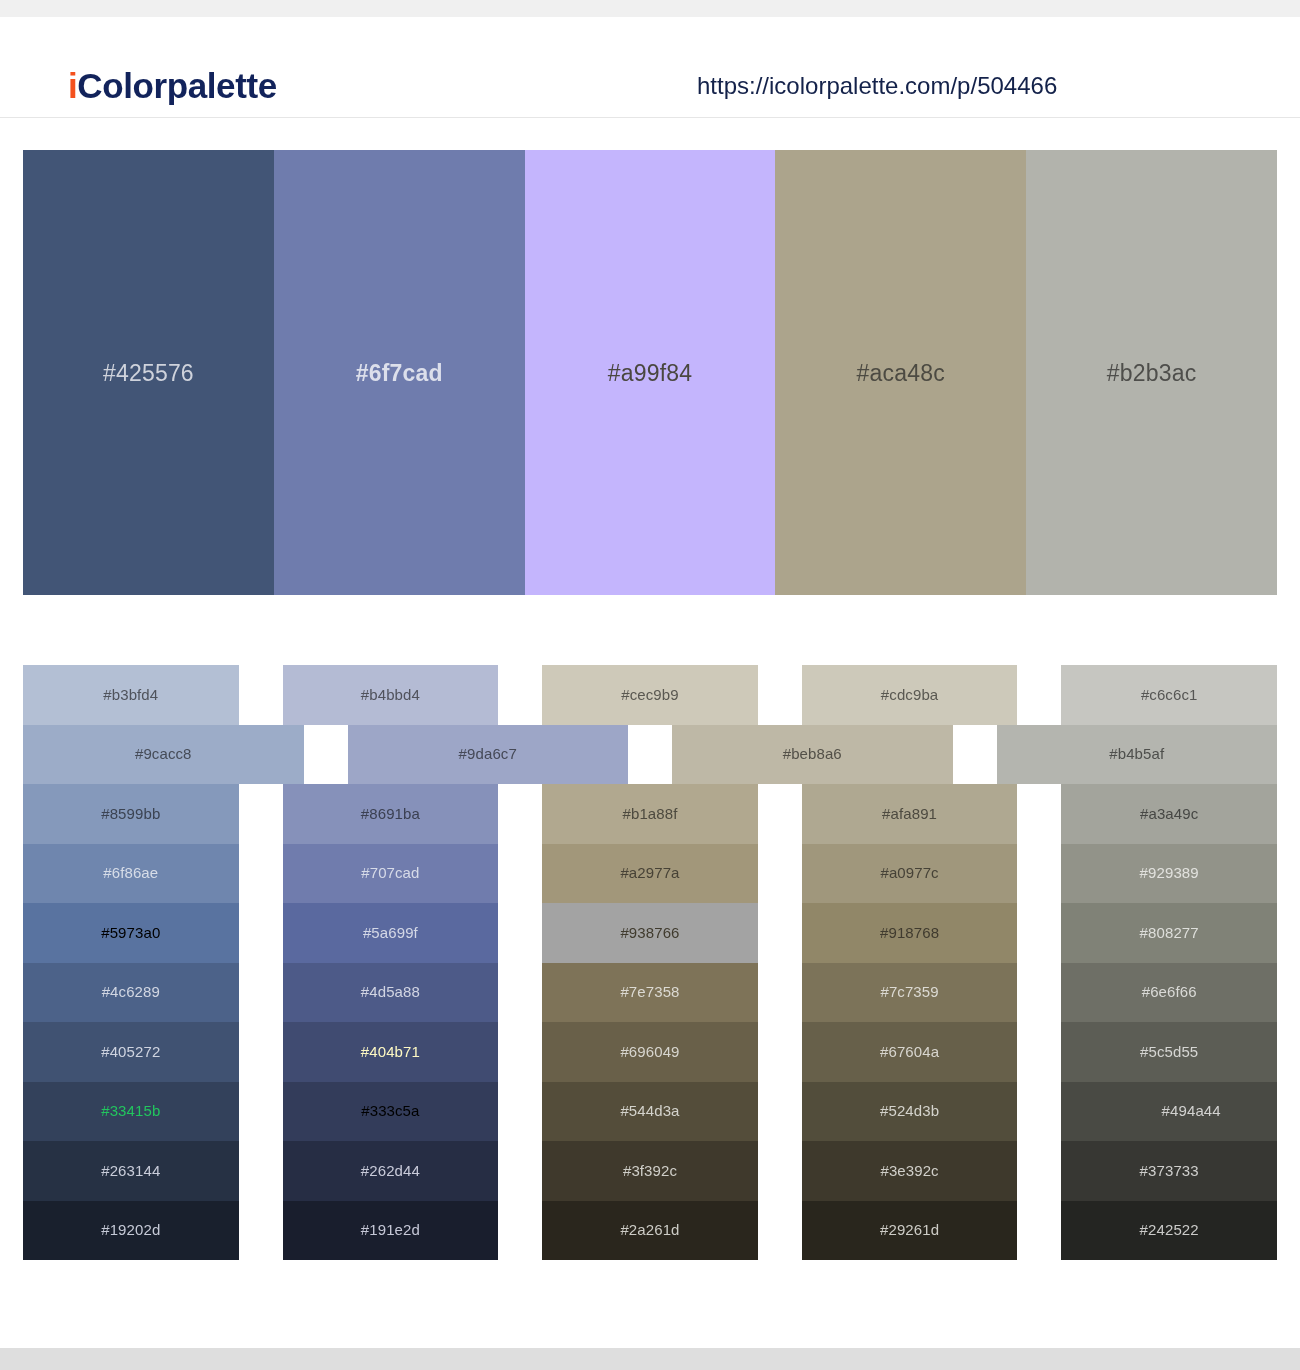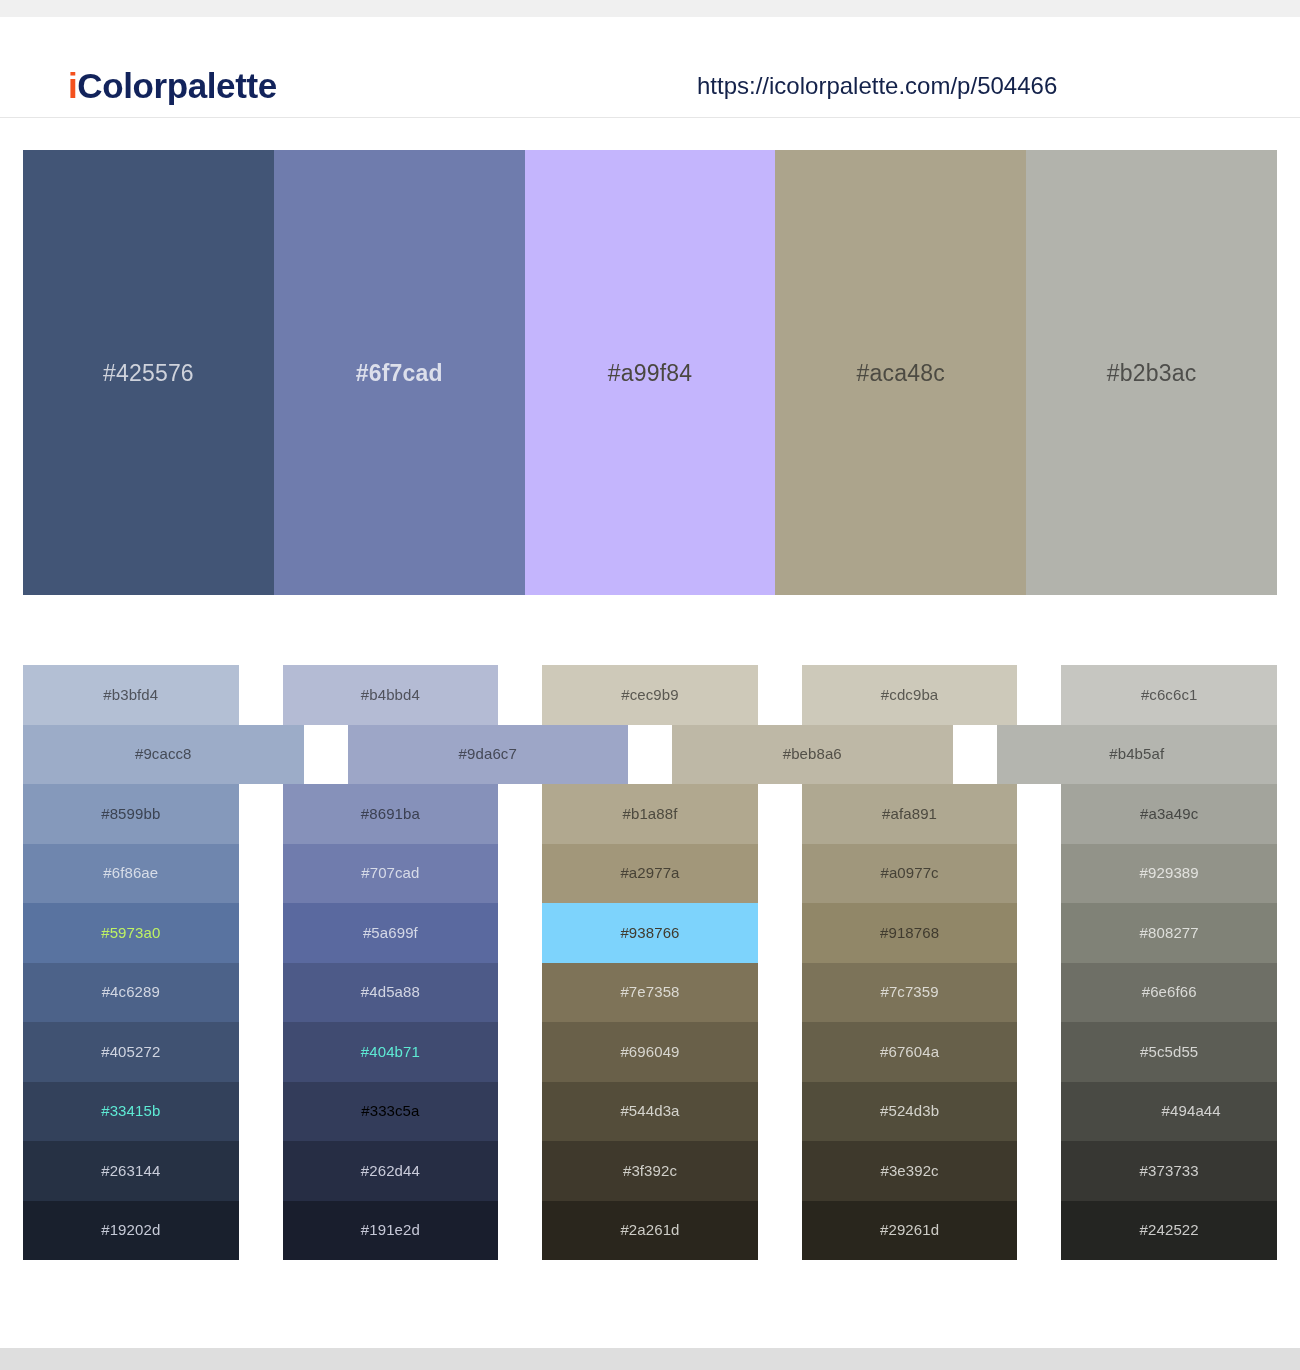--- a/index.html
+++ b/index.html
@@ -221,26 +221,26 @@
         </div>
         <div class="shade-cell" style="background-color: rgb(160, 151, 124);">
           <span class="shade-label" style="color: rgb(70, 66, 55);">#a0977c</span>
         </div>
         <div class="shade-cell" style="background-color: rgb(146, 147, 137);">
           <span class="shade-label" style="color: rgb(226, 226, 222);">#929389</span>
         </div>
       </div>
       <div class="shade-row">
         <div class="shade-cell" style="background-color: rgb(89, 115, 160);">
-          <span class="shade-label" style="color: #bef264;">#5973a0</span>
+          <span class="shade-label" style="color: #000000;">#5973a0</span>
         </div>
         <div class="shade-cell" style="background-color: rgb(90, 105, 159);">
           <span class="shade-label" style="color: rgb(212, 216, 230);">#5a699f</span>
         </div>
-        <div class="shade-cell" style="background-color: #7dd3fc;">
+        <div class="shade-cell" style="background-color: #a3a3a3;">
           <span class="shade-label" style="color: rgb(64, 59, 46);">#938766</span>
         </div>
         <div class="shade-cell" style="background-color: rgb(145, 135, 104);">
           <span class="shade-label" style="color: rgb(64, 59, 47);">#918768</span>
         </div>
         <div class="shade-cell" style="background-color: rgb(128, 130, 119);">
           <span class="shade-label" style="color: rgb(222, 223, 219);">#808277</span>
         </div>
       </div>
       <div class="shade-row">
@@ -258,35 +258,35 @@
         </div>
         <div class="shade-cell" style="background-color: rgb(110, 111, 102);">
           <span class="shade-label" style="color: rgb(218, 218, 215);">#6e6f66</span>
         </div>
       </div>
       <div class="shade-row">
         <div class="shade-cell" style="background-color: rgb(64, 82, 114);">
           <span class="shade-label" style="color: rgb(207, 212, 224);">#405272</span>
         </div>
         <div class="shade-cell" style="background-color: rgb(64, 75, 113);">
-          <span class="shade-label" style="color: #5eead4;">#404b71</span>
+          <span class="shade-label" style="color: #fef9c3;">#404b71</span>
         </div>
         <div class="shade-cell" style="background-color: rgb(105, 96, 73); text-align: right;">
           <span class="shade-label" style="color: rgb(216, 214, 207);">#696049</span>
         </div>
         <div class="shade-cell" style="background-color: rgb(103, 96, 74);">
           <span class="shade-label" style="color: rgb(216, 214, 207);">#67604a</span>
         </div>
         <div class="shade-cell" style="background-color: rgb(92, 93, 85);">
           <span class="shade-label" style="color: rgb(214, 214, 211);">#5c5d55</span>
         </div>
       </div>
       <div class="shade-row">
         <div class="shade-cell" style="background-color: rgb(51, 65, 91);">
-          <span class="shade-label" style="color: #5eead4;">#33415b</span>
+          <span class="shade-label" style="color: #22c55e;">#33415b</span>
         </div>
         <div class="shade-cell" style="background-color: rgb(51, 60, 90);">
           <span class="shade-label">#333c5a</span>
         </div>
         <div class="shade-cell" style="background-color: rgb(84, 77, 58);">
           <span class="shade-label" style="color: rgb(212, 211, 204);">#544d3a</span>
         </div>
         <div class="shade-cell" style="background-color: rgb(82, 77, 59);">
           <span class="shade-label" style="color: rgb(212, 211, 204);">#524d3b</span>
         </div>

